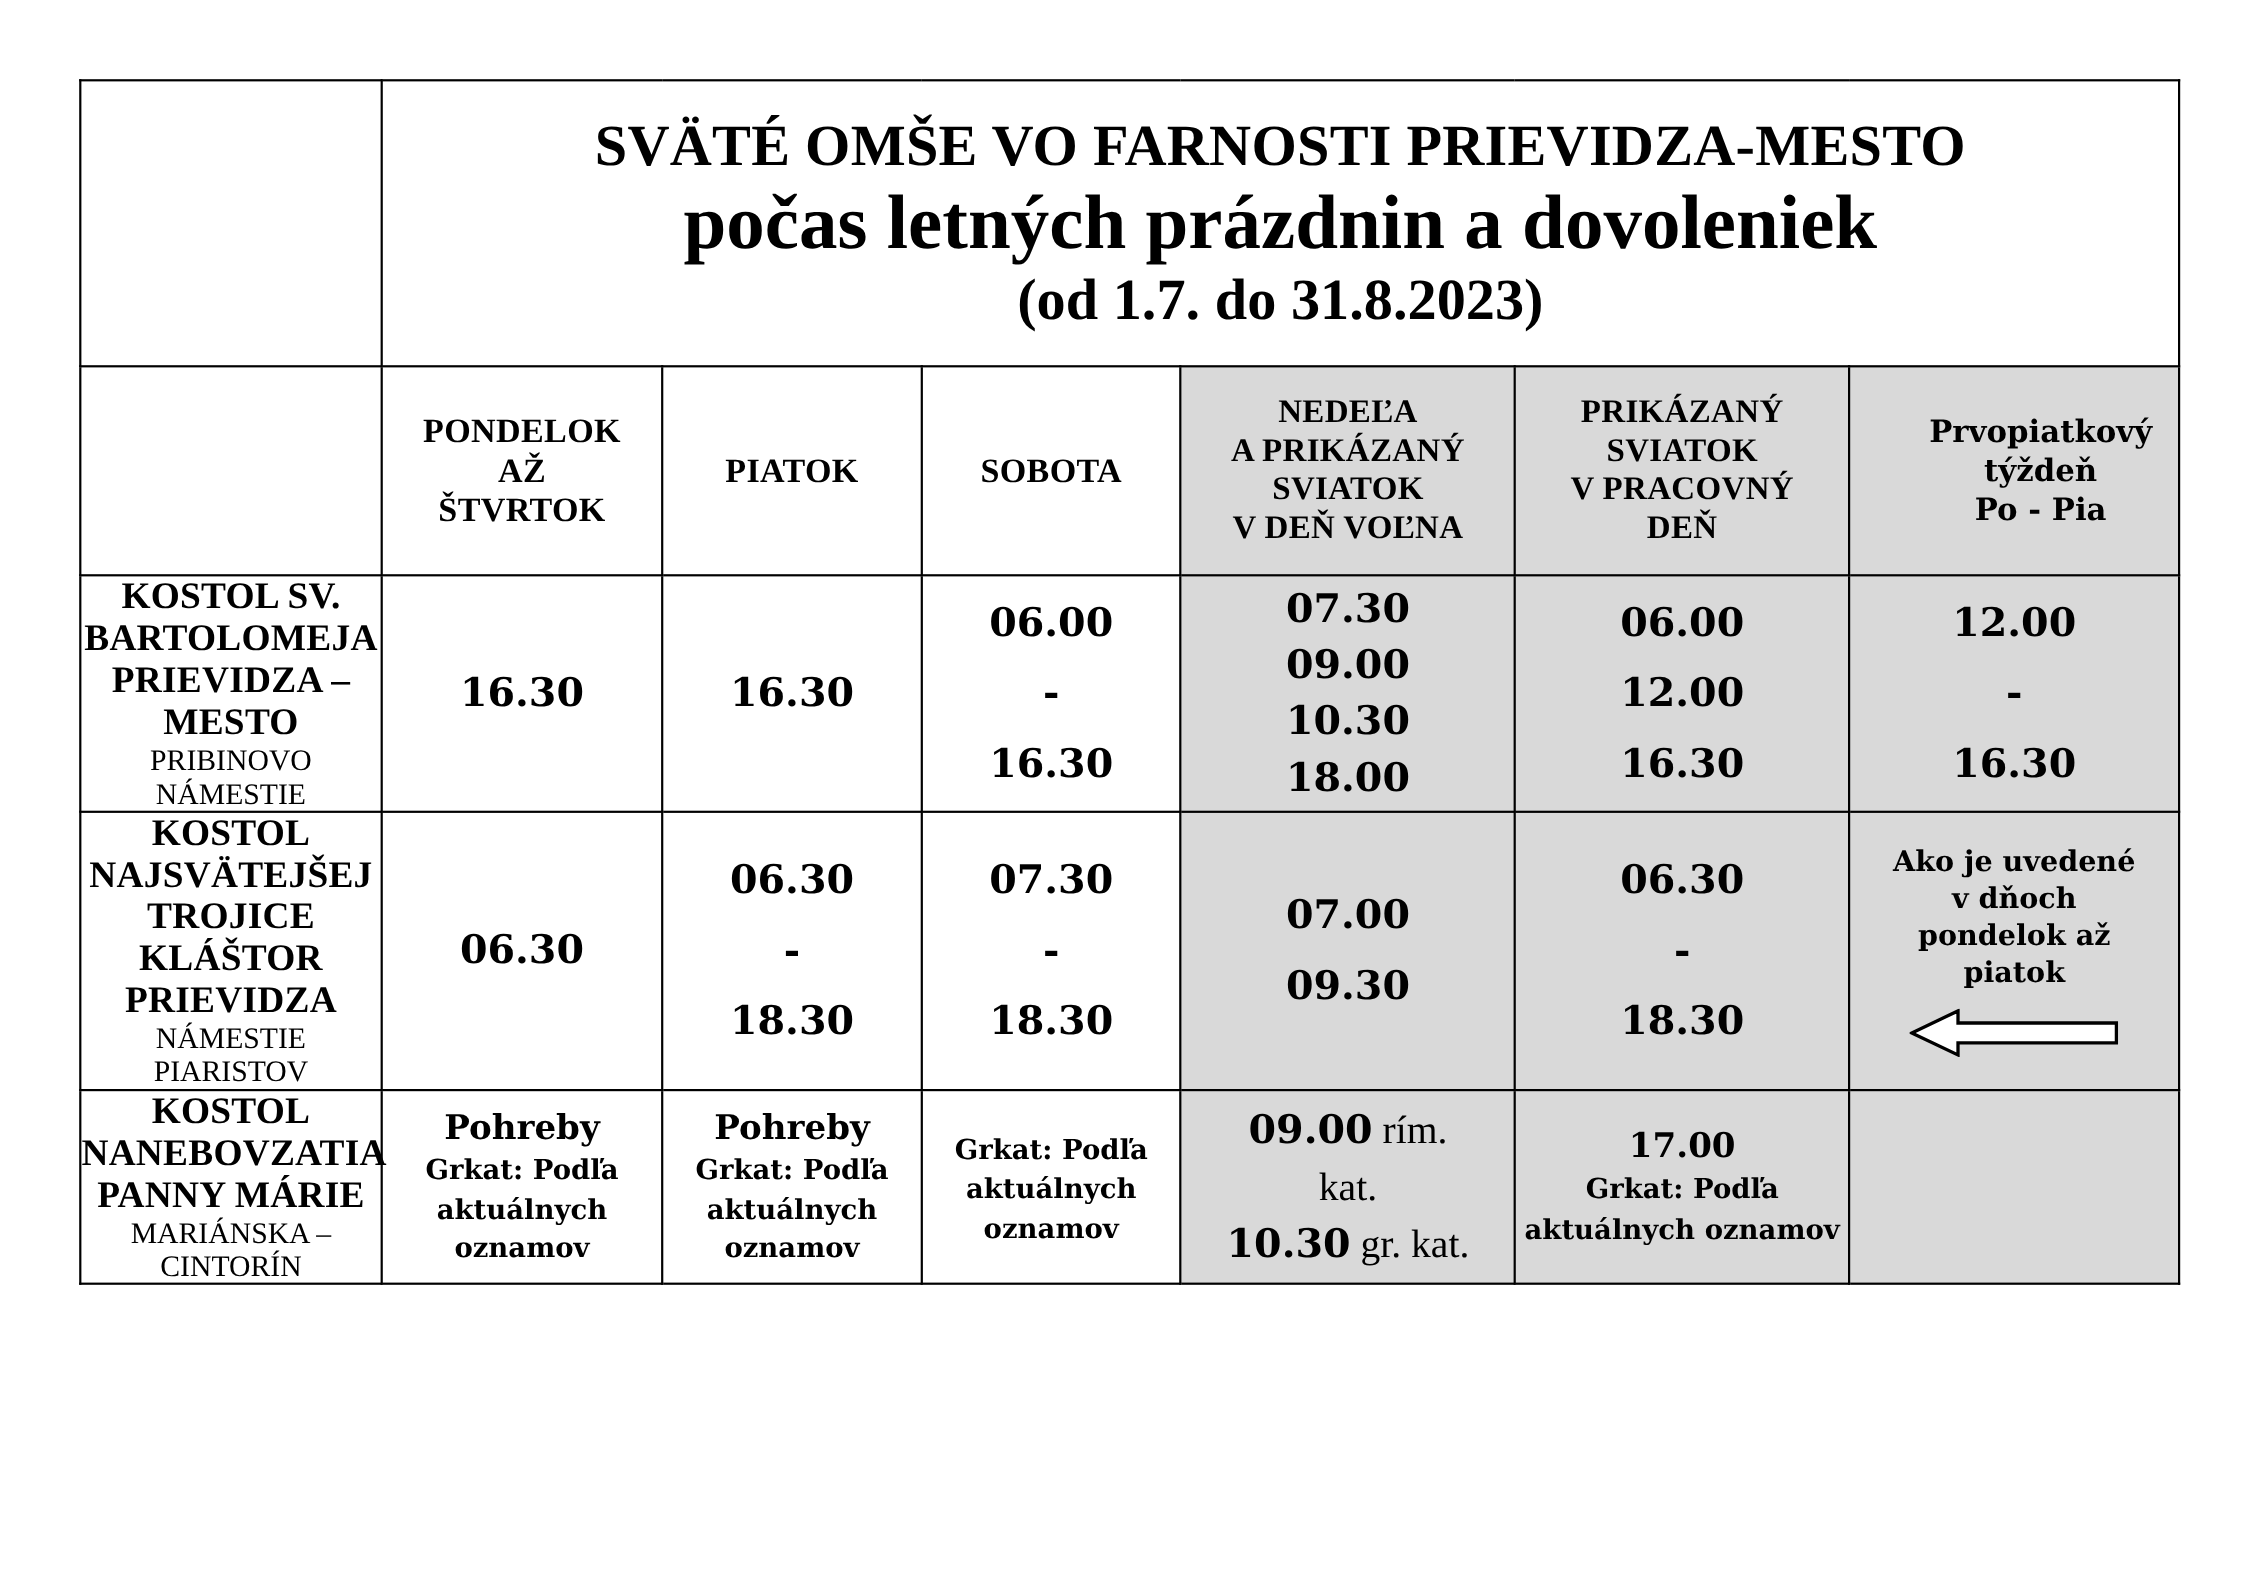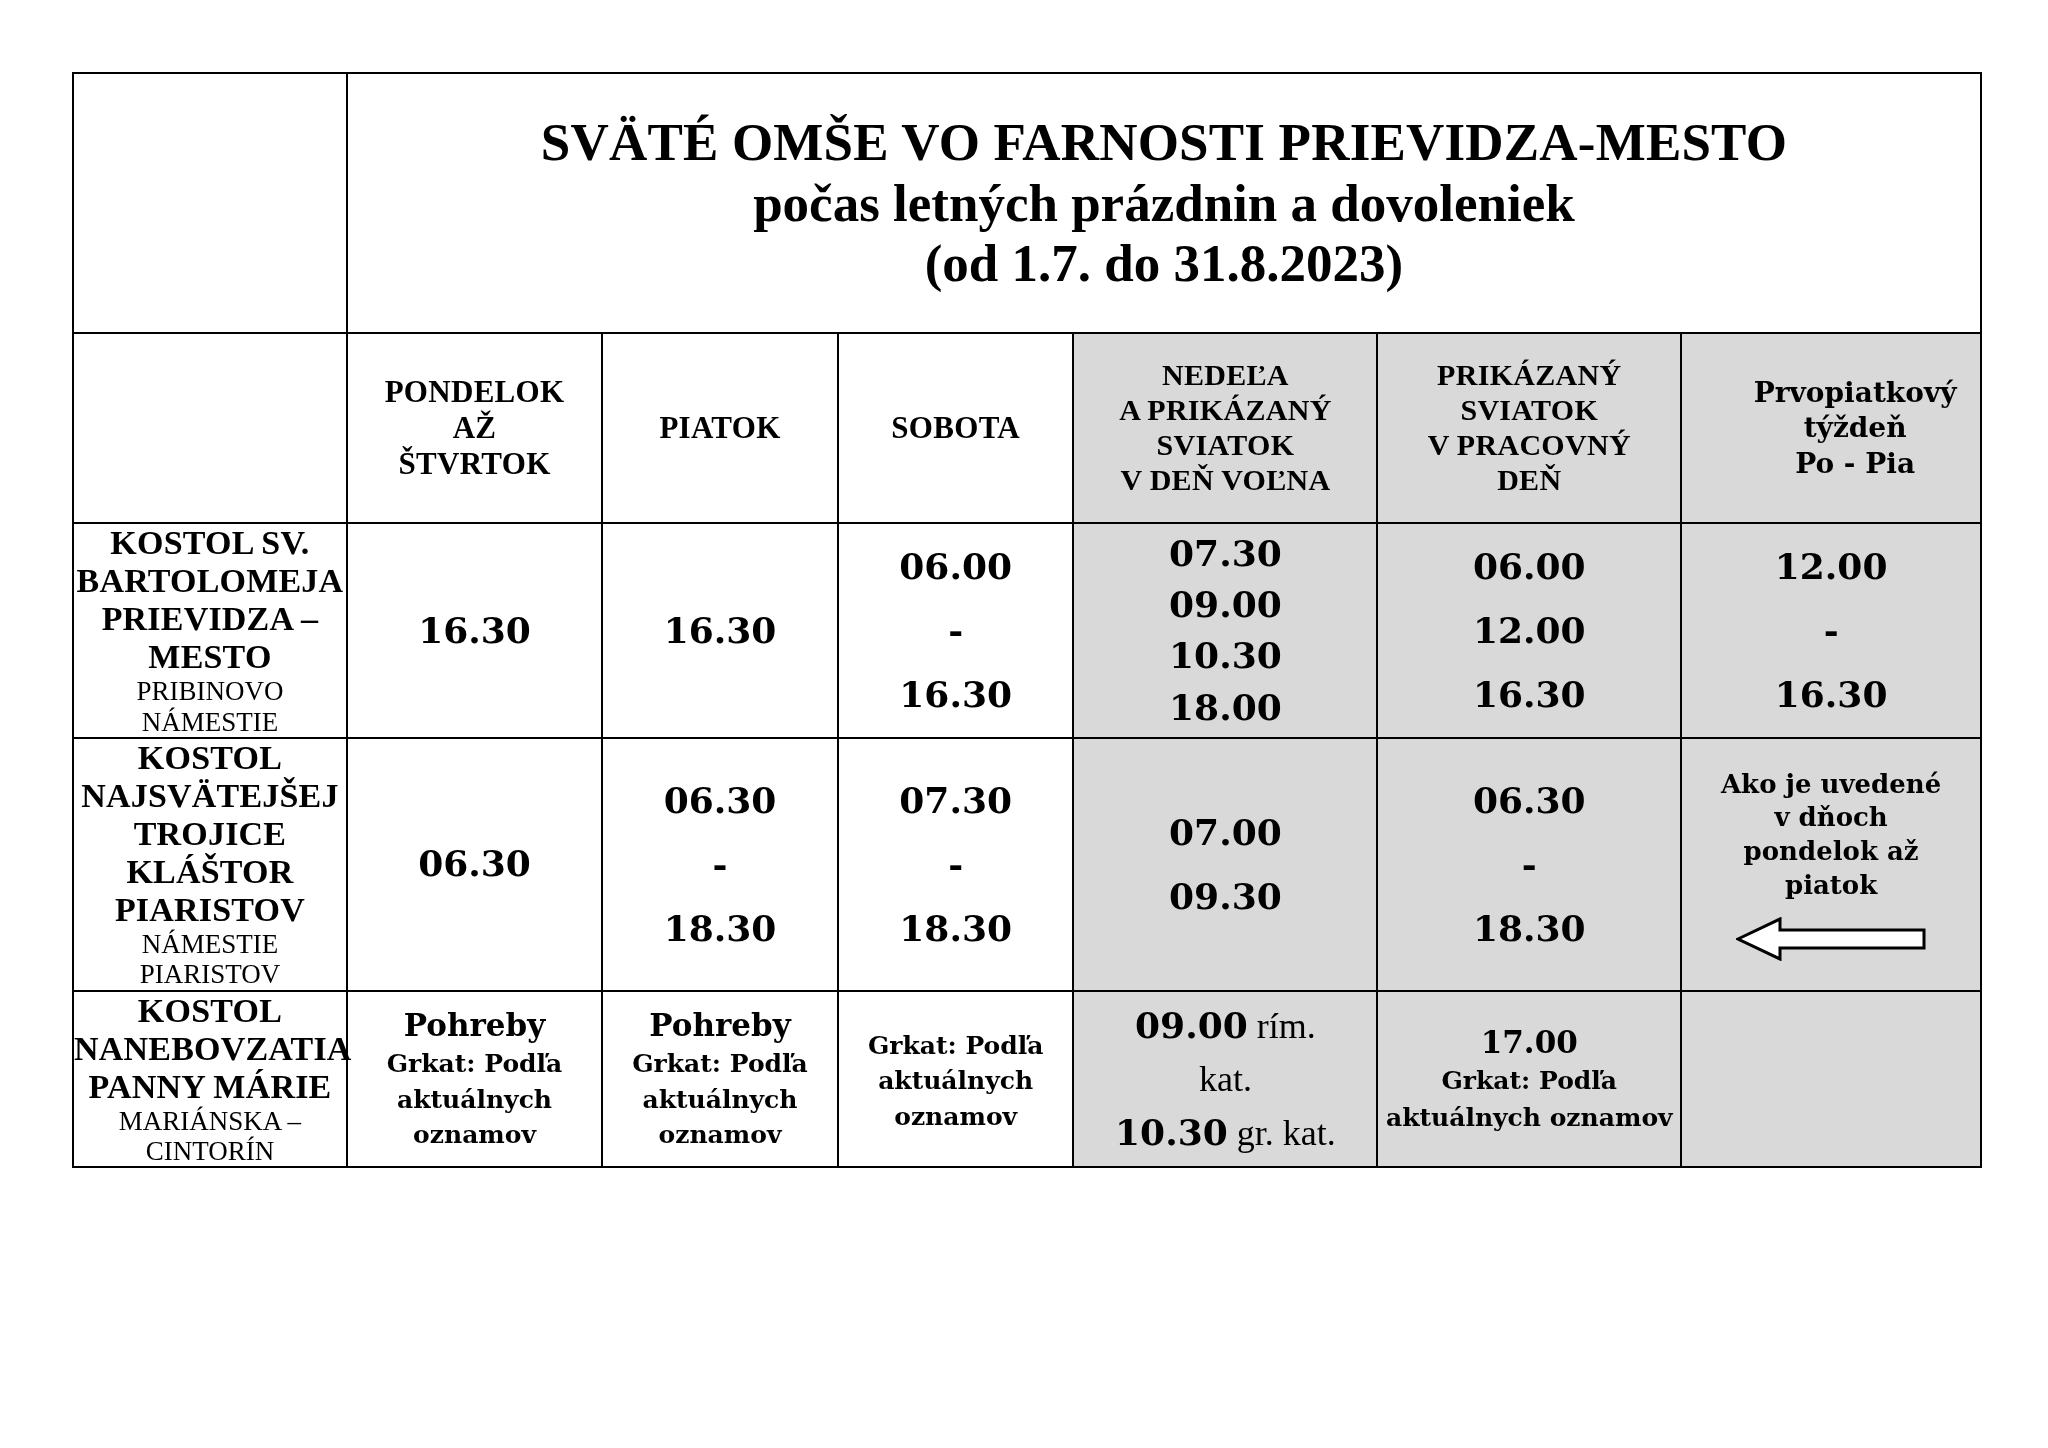--- a/index.html
+++ b/index.html
@@ -44,21 +44,21 @@
   .title-cell {
     padding: 6px 10px 14px 10px;
     text-align: center;
   }
   .title-line {
     font-weight: bold;
     line-height: 1.14;
     white-space: nowrap;
   }
   .title-line.l1 { font-size: 53px; letter-spacing: .2px; }
-  .title-line.l2 { font-size: 53px; }
+  .title-line.l2 { font-size: 70px; }
   .title-line.l3 { font-size: 53px; }
 
   
   tr.head td {
     height: 188px;
     font-weight: bold;
     line-height: 1.16;
     vertical-align: middle;
   }
   td.shaded { background: #d9d9d9; }
@@ -252,21 +252,21 @@
         <div class="t-big loose">16.30</div>
       </td>
     </tr>
 
     <tr>
       <td class="church">
         <div class="ch-main">KOSTOL</div>
         <div class="ch-main">NAJSVÄTEJŠEJ</div>
         <div class="ch-main">TROJICE</div>
         <div class="ch-main">KLÁŠTOR</div>
-        <div class="ch-main">PIARISTOV</div>
+        <div class="ch-main">PRIEVIDZA</div>
         <div class="ch-sub">NÁMESTIE PIARISTOV</div>
       </td>
 
       <td class="times">
         <div class="t-big">06.30</div>
       </td>
 
       <td class="times">
         <div class="t-big loose">06.30</div>
         <div class="t-big loose">-</div>

